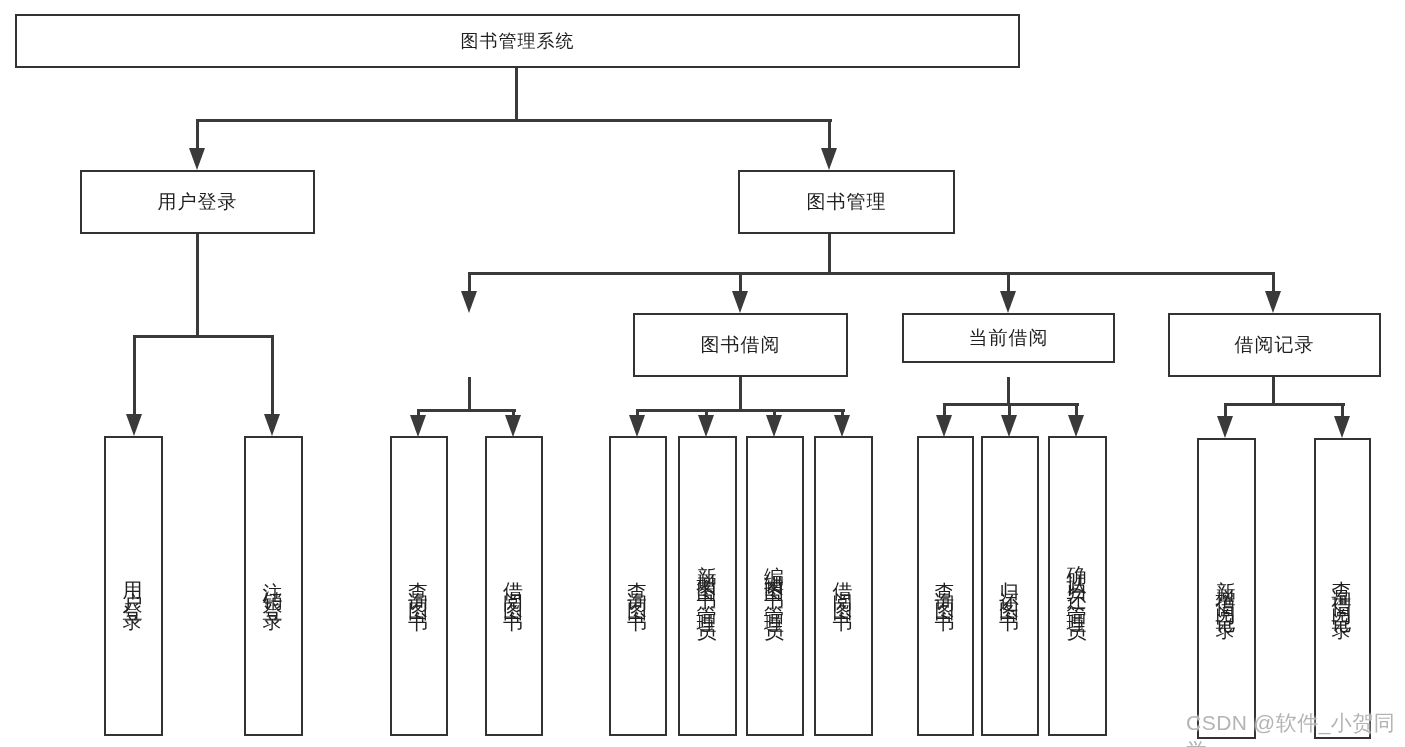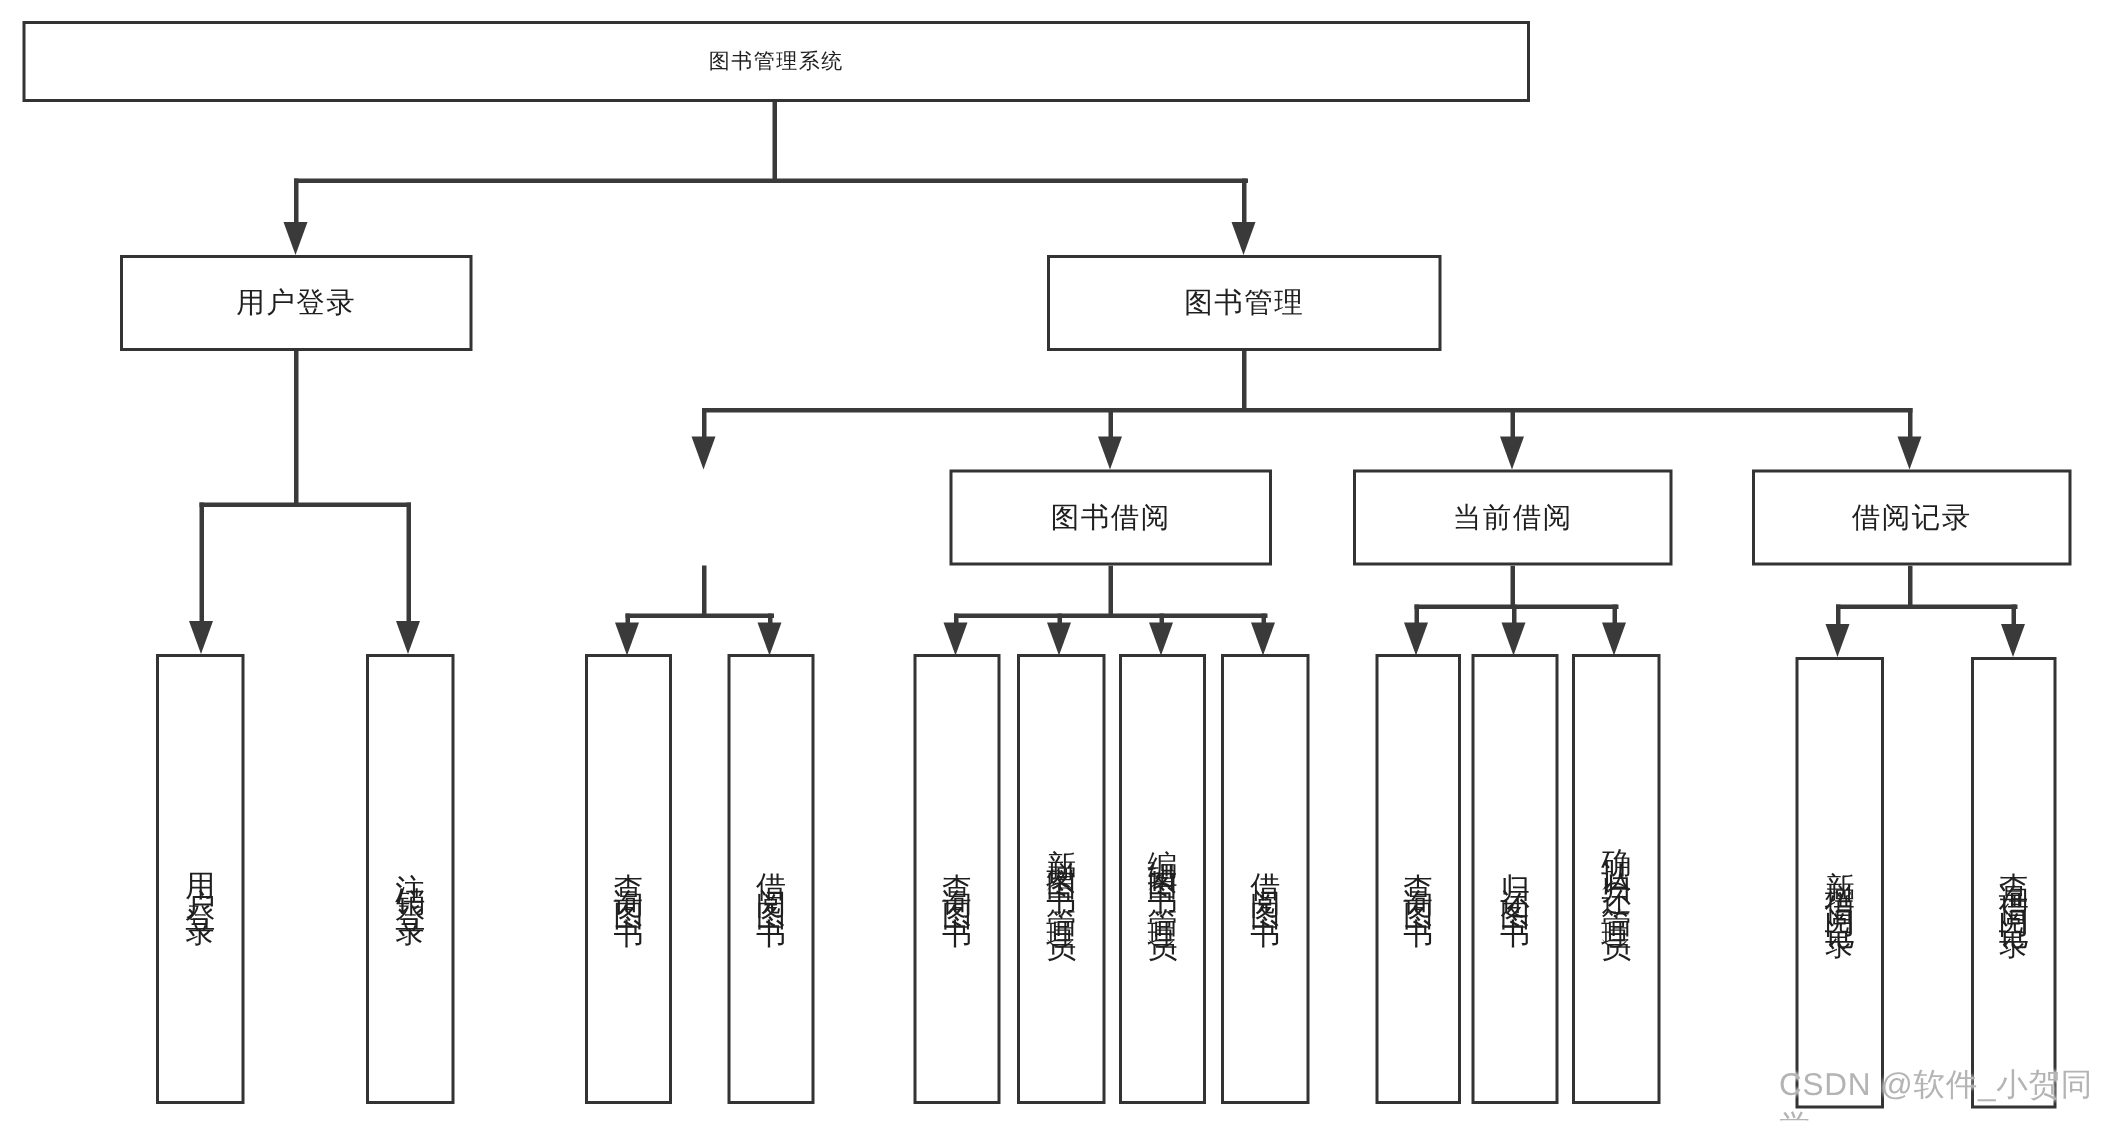--- a/index.html
+++ b/index.html
@@ -83,35 +83,35 @@
   <div class="vl" style="left:1075px;top:403px;width:3px;height:14px;"></div>
   <div class="arr" style="left:1068px;top:415px;"></div>
 
   <div class="vl" style="left:1272px;top:377px;width:3px;height:29px;"></div>
   <div class="hl" style="left:1224px;top:403px;width:121px;height:3px;"></div>
   <div class="vl" style="left:1224px;top:403px;width:3px;height:14px;"></div>
   <div class="arr" style="left:1217px;top:416px;"></div>
   <div class="vl" style="left:1341px;top:403px;width:3px;height:14px;"></div>
   <div class="arr" style="left:1334px;top:416px;"></div>
 
-  <div class="hbox" style="left:15px;top:14px;width:1005px;height:54px;font-size:14px;">
+  <div class="hbox" style="left:15px;top:14px;width:1005px;height:54px;font-size:18px;">
     <span>图书管理系统</span>
   </div>
 
   <div class="hbox" style="left:80px;top:170px;width:235px;height:64px;">
     <span>用户登录</span>
   </div>
-  <div class="hbox" style="left:698px;top:170px;width:263px;height:64px;">
+  <div class="hbox" style="left:738px;top:170px;width:217px;height:64px;">
     <span>图书管理</span>
   </div>
 
   <div class="hbox" style="left:633px;top:313px;width:215px;height:64px;">
     <span>图书借阅</span>
   </div>
-  <div class="hbox" style="left:902px;top:313px;width:213px;height:64px;">
+  <div class="hbox" style="left:902px;top:313px;width:213px;height:50px;">
     <span>当前借阅</span>
   </div>
   <div class="hbox" style="left:1168px;top:313px;width:213px;height:64px;">
     <span>借阅记录</span>
   </div>
 
   <div class="vbox" style="left:104px;top:436px;width:59px;height:300px;">
     <span>用户登录</span>
   </div>
   <div class="vbox" style="left:244px;top:436px;width:59px;height:300px;">

